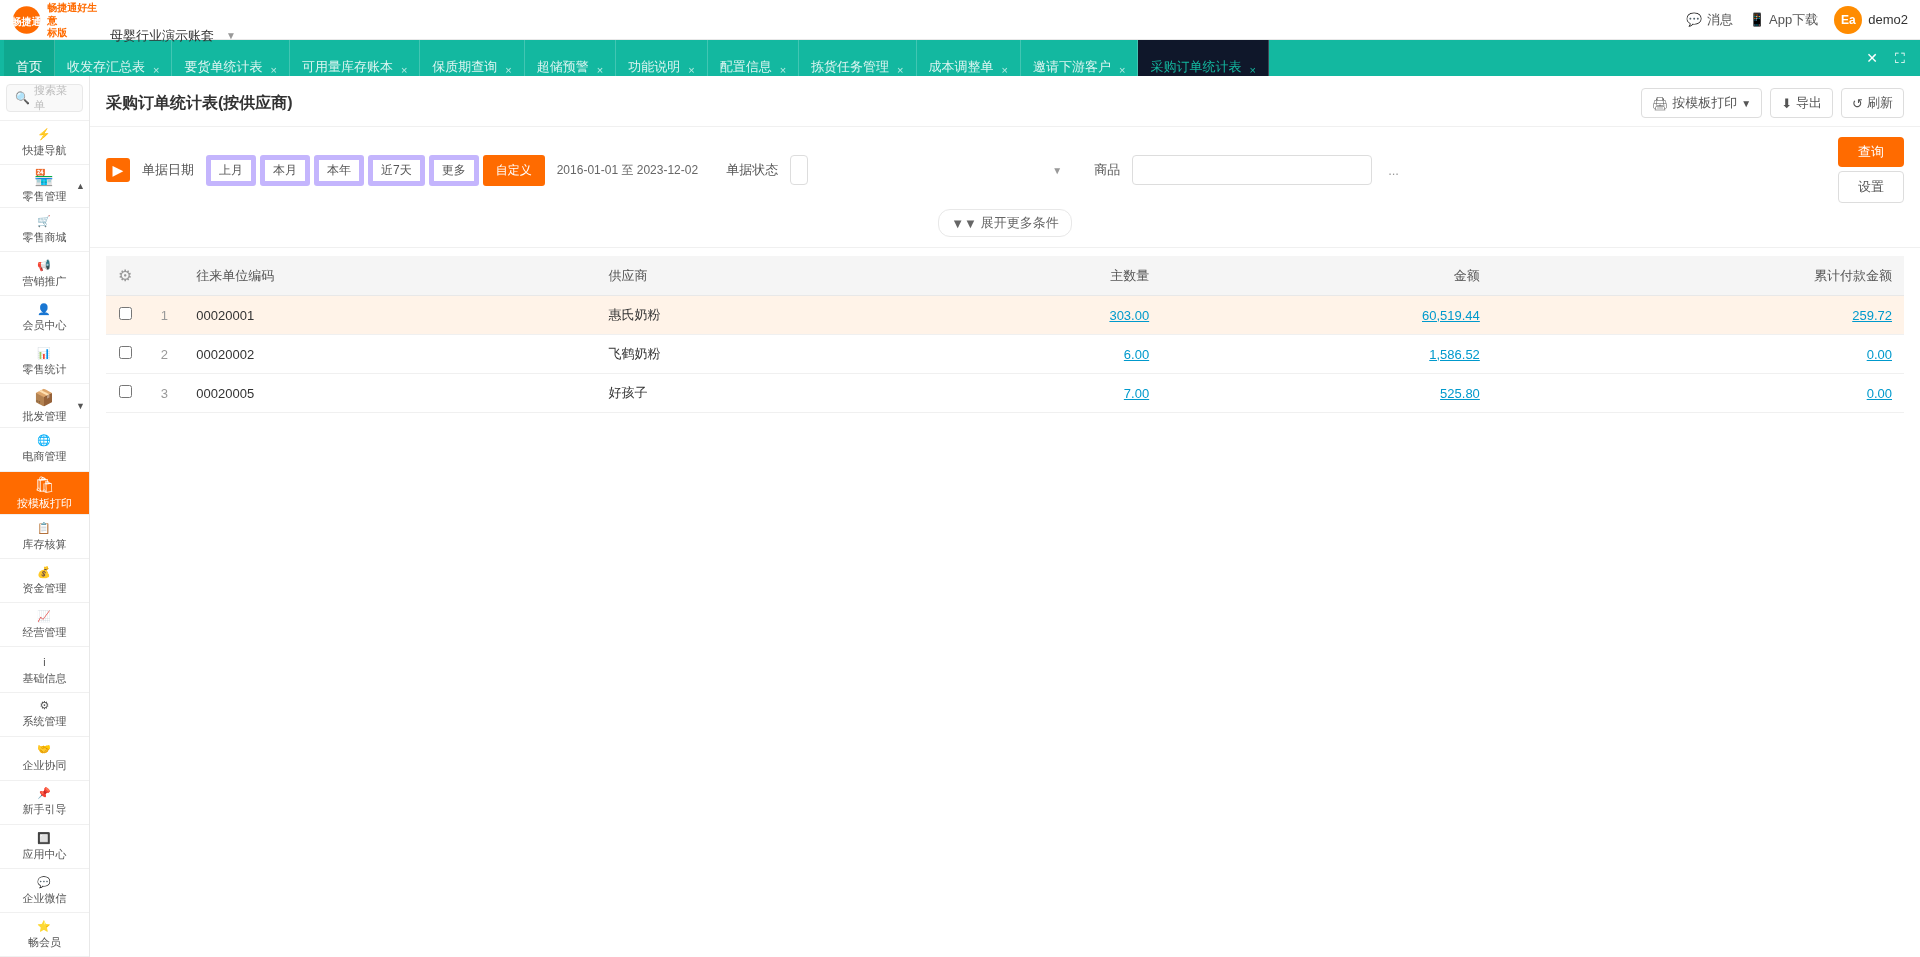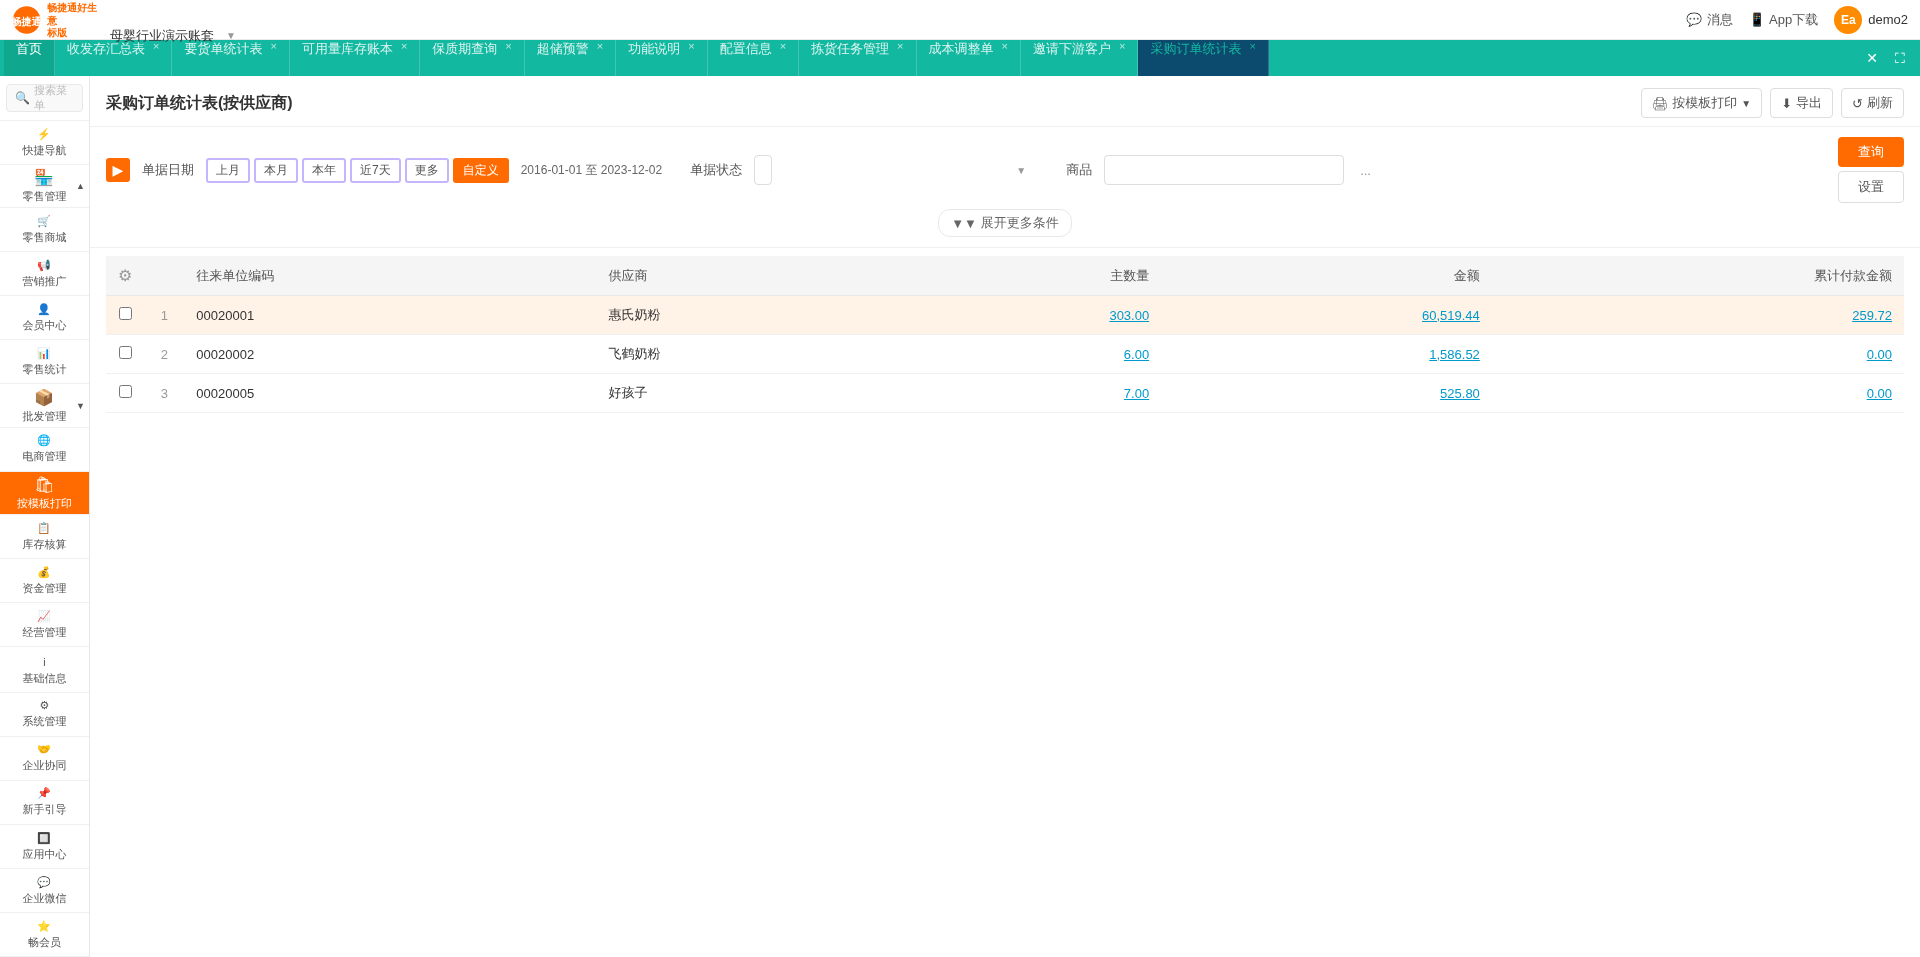--- a/index.html
+++ b/index.html
@@ -75,32 +75,32 @@
       height: 36px;
       background: #13b8a0;
       display: flex;
       align-items: center;
       padding: 0 4px;
       overflow: hidden;
     }
     .nav-tab {
       height: 36px;
       display: flex;
-      align-items: flex-start;
+      align-items: flex-end;
       padding: 0 12px;
       color: rgba(255,255,255,0.85);
       cursor: pointer;
       font-size: 13px;
       white-space: nowrap;
       border-right: 1px solid rgba(255,255,255,0.2);
       position: relative;
       gap: 6px;
     }
     .nav-tab.active {
-      background: #0c4a6e;
+      background: #0f172a;
       color: #13b8a0;
     }
     .nav-tab .close-x {
       font-size: 11px;
       color: rgba(255,255,255,0.7);
       margin-left: 2px;
     }
     .nav-tab.active .close-x { color: #13b8a0; }
     .nav-tab-home {
       background: #0fa88f;
@@ -300,21 +300,21 @@
       color: #555;
       white-space: nowrap;
     }
     .filter-date-btns {
       display: flex;
       align-items: center;
       gap: 4px;
     }
     .filter-date-btn {
       padding: 2px 8px;
-      border: 2px solid #c4b5fd;
+      border: 5px solid #c4b5fd;
       border-radius: 3px;
       cursor: pointer;
       font-size: 12px;
       color: #555;
       background: #fff;
     }
     .filter-date-btn.custom-tag {
       background: #ff6b00;
       color: #fff;
       border-color: #ff6b00;
@@ -688,21 +688,21 @@
           </div>
           <span class="filter-date-range">2016-01-01 至 2023-12-02</span>
 
           <span class="filter-label" style="margin-left:16px;">单据状态</span>
           <div class="filter-select-wrapper">
             <select class="filter-select">
               <option value=""></option>
             </select>
           </div>
 
-          <span class="filter-label" style="margin-left:20px;font-family:Liberation Mono, monospace;">商品</span>
+          <span class="filter-label" style="margin-left:12px;font-family:Liberation Mono, monospace;">商品</span>
           <input type="text" class="filter-input" style="max-width: 240px;">
           <span style="font-size:13px;color:#999;cursor:pointer;margin-left:4px;">...</span>
 
           <div class="filter-actions-col">
             <button class="action-btn-query">查询</button>
             <button class="action-btn-settings">设置</button>
           </div>
         </div>
 
         <div class="filter-expand-row">

